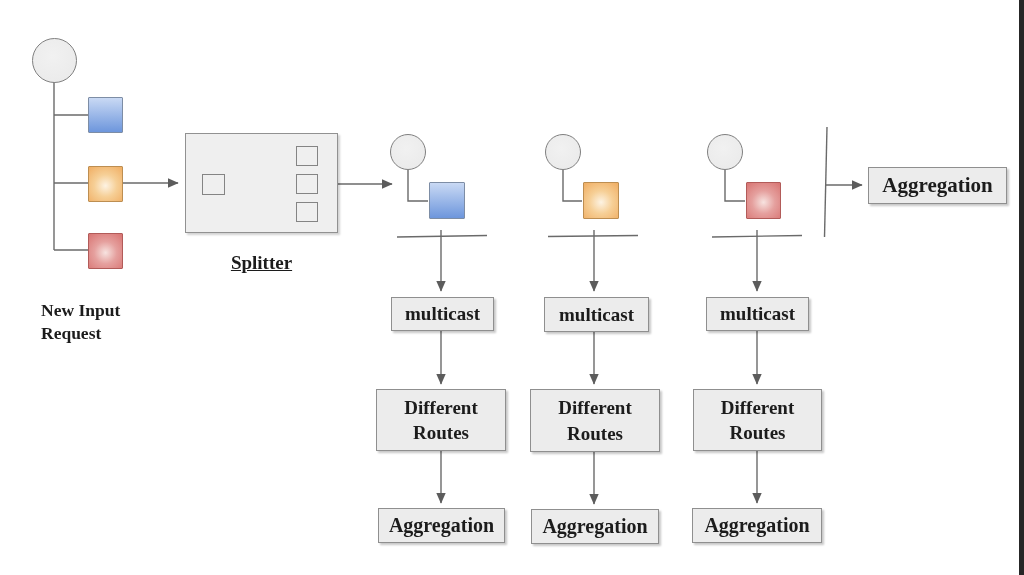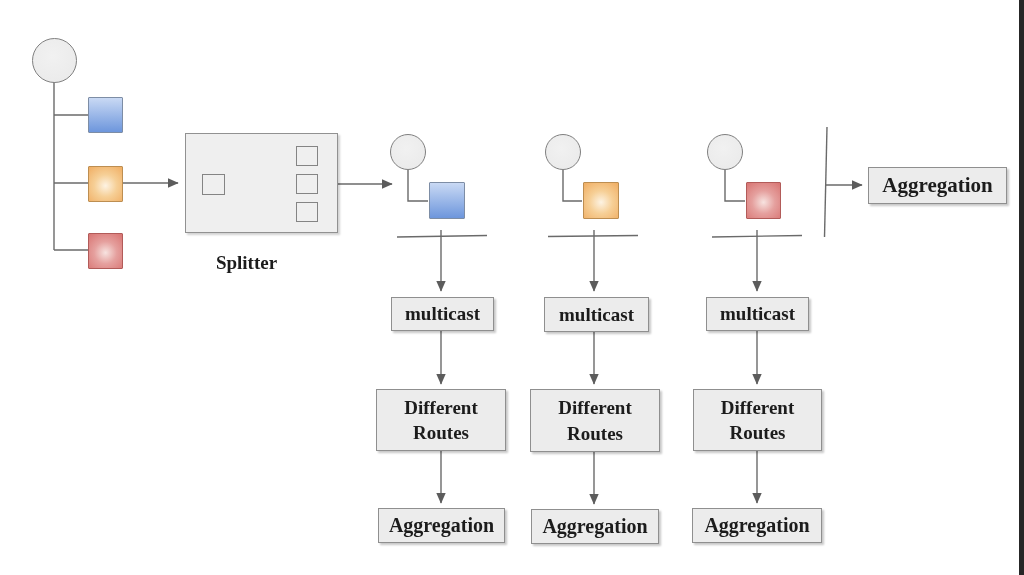--- a/index.html
+++ b/index.html
@@ -88,28 +88,29 @@
 
       <path d="M827,127 L824.5,237"></path>
       <path d="M825,185 H862" marker-end="url(#ah)"></path>
     </g>
   </svg>
 
   <div class="abs circle" style="left:32px;top:38px;width:45px;height:45px;"></div>
   <div class="abs sq blue" style="left:88px;top:97px;width:35px;height:36px;"></div>
   <div class="abs sq orange" style="left:88px;top:166px;width:35px;height:36px;"></div>
   <div class="abs sq red" style="left:88px;top:233px;width:35px;height:36px;"></div>
+  <div class="abs bold-label" style="left:41px;top:299px;width:104px;">New Input Request</div>
 
   <div class="abs splitter-box" style="left:185px;top:133px;width:153px;height:100px;">
     <div class="splitter-inner-sq" style="left:16px;top:40px;width:23px;height:21px;"></div>
     <div class="splitter-inner-sq" style="left:110px;top:12px;width:22px;height:20px;"></div>
     <div class="splitter-inner-sq" style="left:110px;top:40px;width:22px;height:20px;"></div>
     <div class="splitter-inner-sq" style="left:110px;top:68px;width:22px;height:20px;"></div>
   </div>
-  <div class="abs splitter-label" style="left:170px;top:252px;width:153px;">Splitter</div>
+  <div class="abs splitter-label" style="left:185px;top:252px;width:153px;text-decoration:underline;">Splitter</div>
 
   <div class="abs circle" style="left:390px;top:134px;width:36px;height:36px;"></div>
   <div class="abs sq blue" style="left:429px;top:182px;width:36px;height:37px;"></div>
   <div class="abs node-box" style="left:391px;top:297px;width:103px;height:34px;">
     <span>multicast</span>
   </div>
   <div class="abs node-box" style="left:376px;top:389px;width:130px;height:62px;">
     <span style="display:inline-block;width:100px;">Different Routes</span>
   </div>
   <div class="abs node-box big" style="left:378px;top:508px;width:127px;height:35px;">

